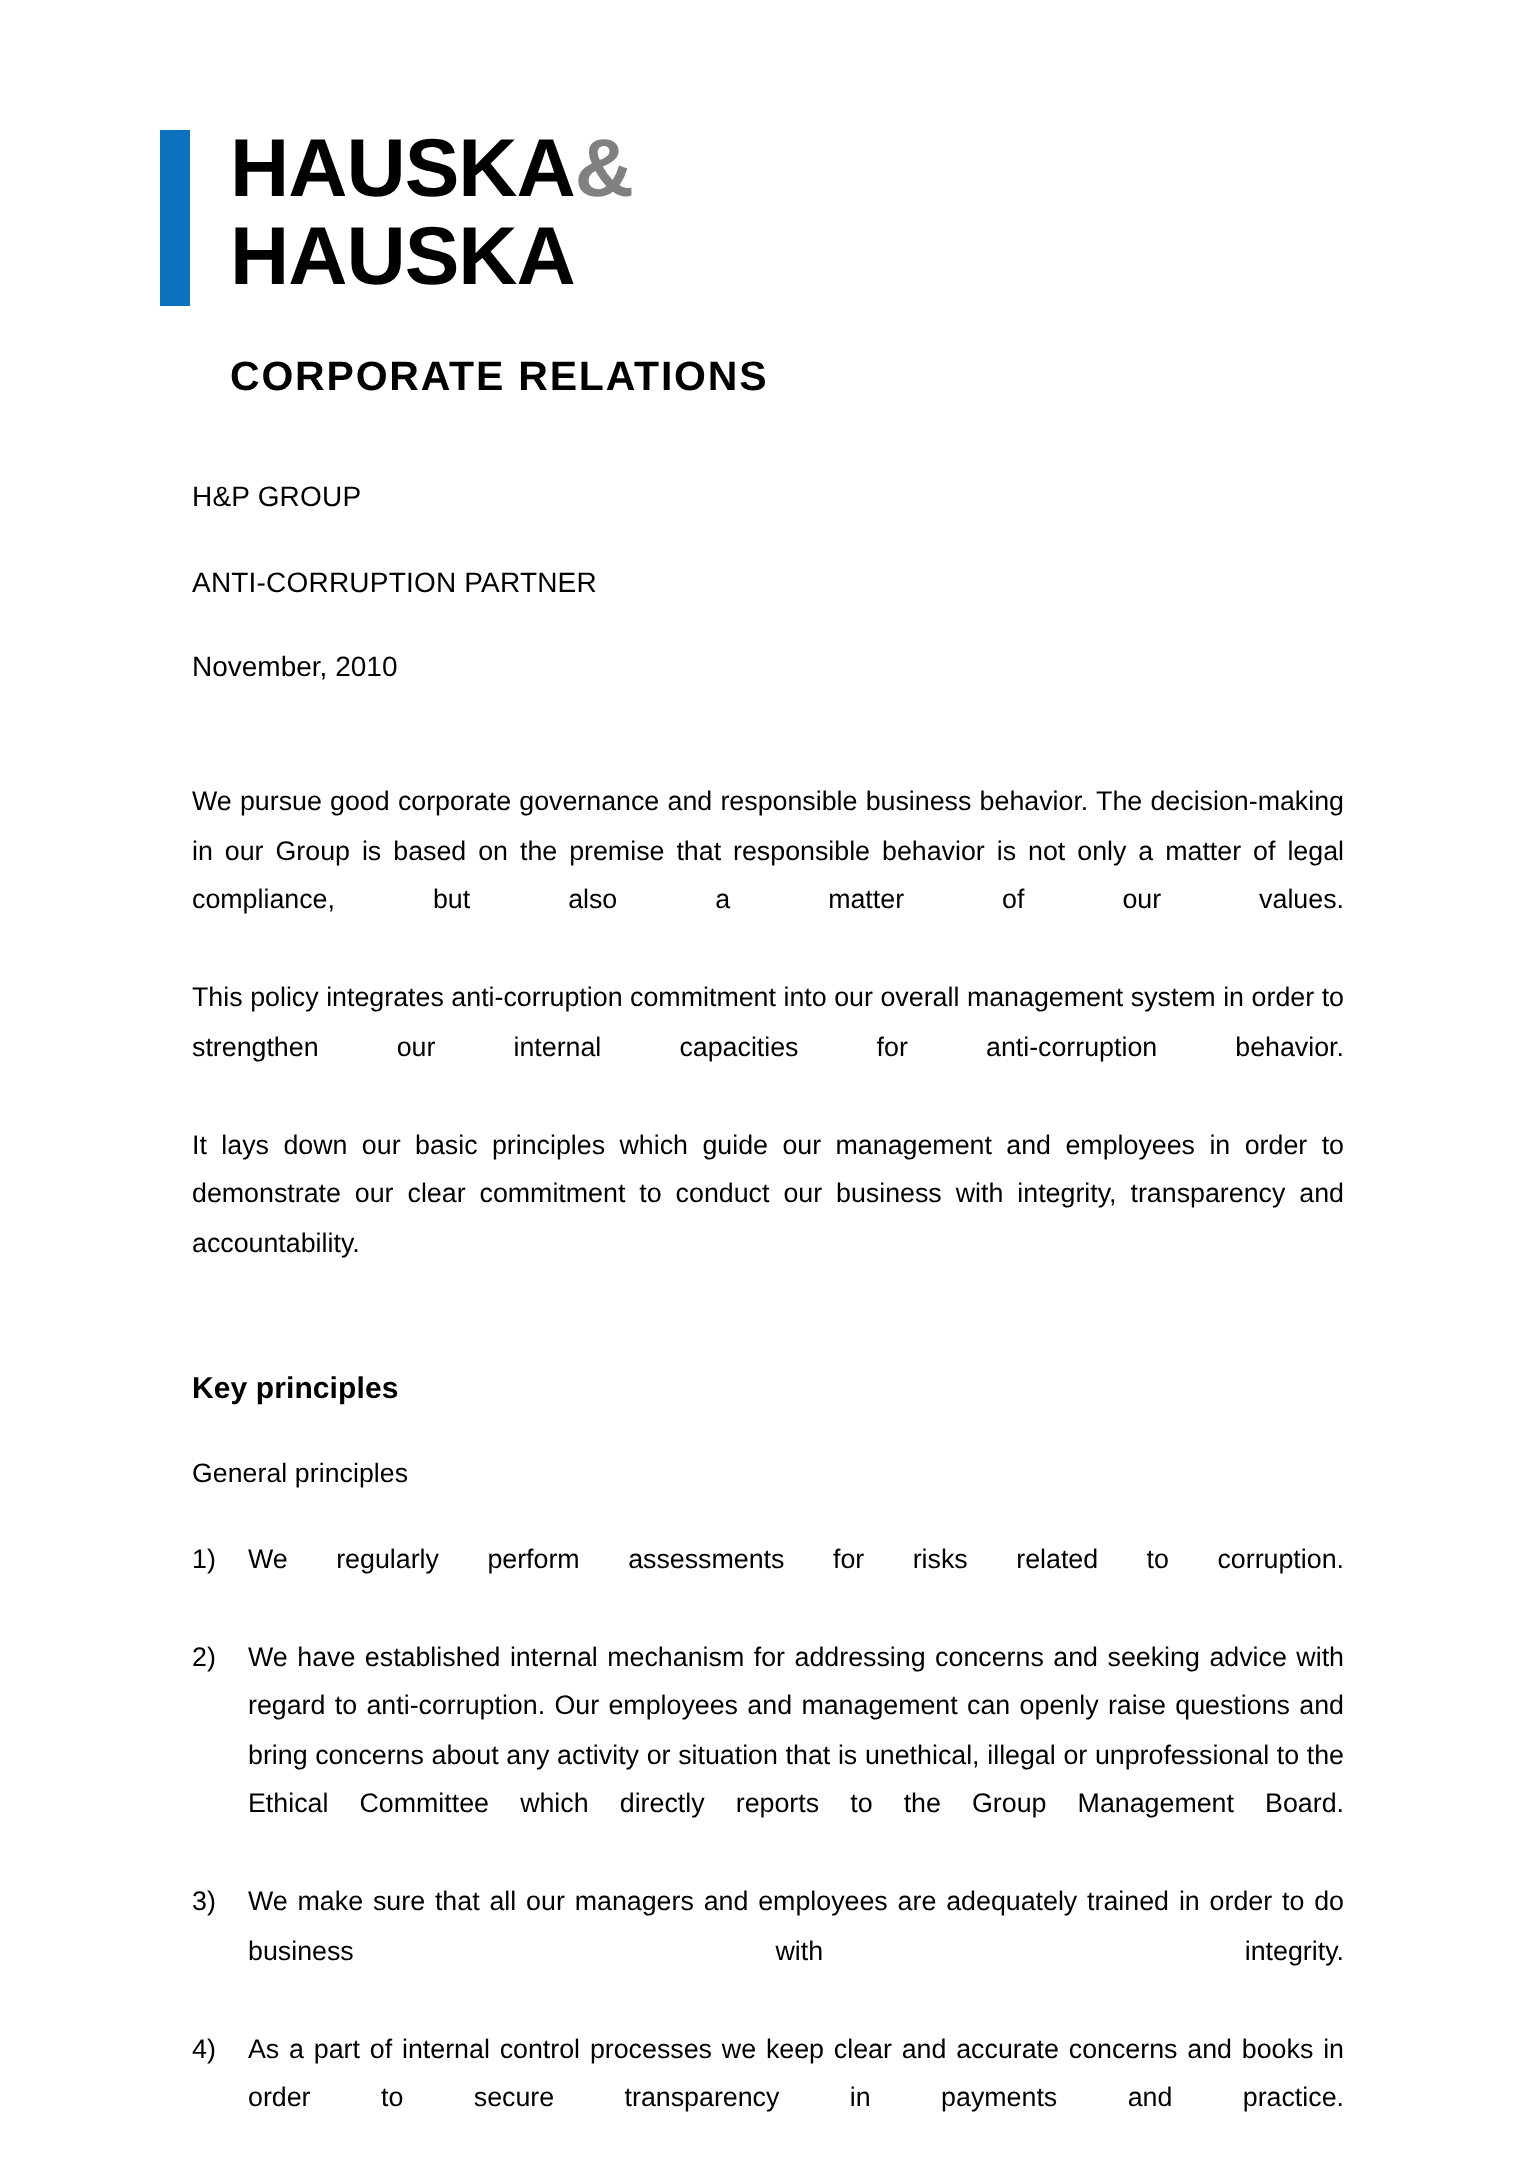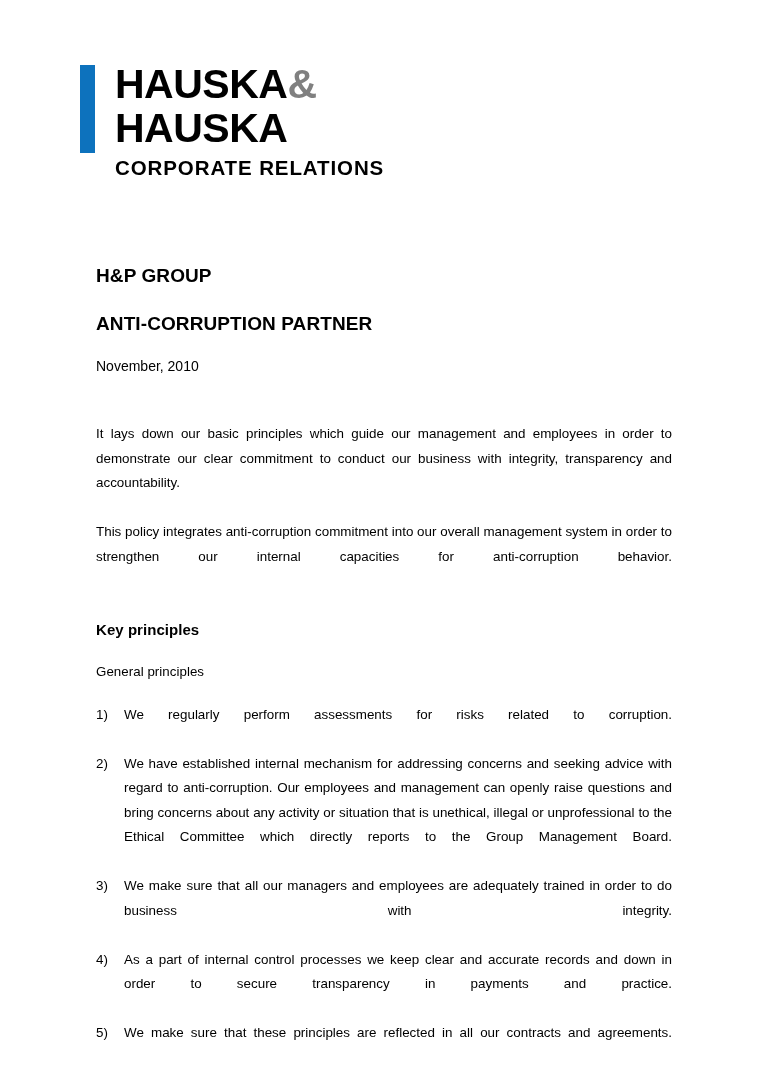--- a/index.html
+++ b/index.html
@@ -55,46 +55,45 @@
     color: #000000;
     white-space: nowrap;
     transform: scaleX(1.0);
     transform-origin: left center;
   }
   .logo-amp {
     color: #808080;
   }
   .logo-sub {
     margin-left: 35px;
-    margin-top: 4px;
+    margin-top: 25px;
     font-family: "Liberation Sans", sans-serif;
     font-weight: bold;
     font-size: 20.5px;
     letter-spacing: 0.9px;
     line-height: 22px;
     color: #000000;
     white-space: nowrap;
     text-align: center;
   }
 
   
   .doc {
     position: absolute;
     left: 96px;
     top: 238px;
     width: 576px;
   }
 
   .title-line {
-    font-size: 19px;
-    font-weight: bold;
+    font-size: 14px;
+    font-weight: normal;
     line-height: 20px;
     margin-bottom: 23px;
     letter-spacing: 0.1px;
-    margin-top: 28px;
   }
   .doc-date {
     font-size: 14px;
     font-weight: normal;
     line-height: 18px;
     margin-bottom: 0;
   }
 
   .spacer-lg { height: 47px; }
 
@@ -177,22 +176,23 @@
   </div>
 
   <div class="doc">
 
     <div class="title-line">H&amp;P GROUP</div>
     <div class="title-line">ANTI-CORRUPTION PARTNER</div>
     <div class="doc-date">November, 2010</div>
 
     <div class="spacer-lg"></div>
 
+    <p class="para">We pursue good corporate governance and responsible business behavior. The decision-making in our Group is based on the premise that responsible behavior is not only a matter of legal compliance, but also a matter of our values.</p>
+    <p class="para">This policy integrates anti-corruption commitment into our overall management system in order to strengthen our internal capacities for anti-corruption behavior.</p>
     <p class="para">It lays down our basic principles which guide our management and employees in order to demonstrate our clear commitment to conduct our business with integrity, transparency and accountability.</p>
-    <p class="para">This policy integrates anti-corruption commitment into our overall management system in order to strengthen our internal capacities for anti-corruption behavior.</p>
 
     <div class="block-gap"></div>
 
     <div class="h-section">Key principles</div>
 
     <div class="gap-after-section"></div>
 
     <div class="h-sub">General principles</div>
 
     <div class="gap-after-sub"></div>
@@ -205,21 +205,21 @@
       <li class="num-item">
         <span class="num">2)</span>
         <span class="txt">We have established internal mechanism for addressing concerns and seeking advice with regard to anti-corruption. Our employees and management can openly raise questions and bring concerns about any activity or situation that is unethical, illegal or unprofessional to the Ethical Committee which directly reports to the Group Management Board.</span>
       </li>
       <li class="num-item">
         <span class="num">3)</span>
         <span class="txt">We make sure that all our managers and employees are adequately trained in order to do business with integrity.</span>
       </li>
       <li class="num-item">
         <span class="num">4)</span>
-        <span class="txt">As a part of internal control processes we keep clear and accurate records and down in order to secure transparency in payments and practice.</span>
+        <span class="txt">As a part of internal control processes we keep clear and accurate concerns and books in order to secure transparency in payments and practice.</span>
       </li>
       <li class="num-item">
         <span class="num">5)</span>
         <span class="txt">We make sure that these principles are reflected in all our contracts and agreements.</span>
       </li>
 
     </ol>
 
   </div>
 </div>

